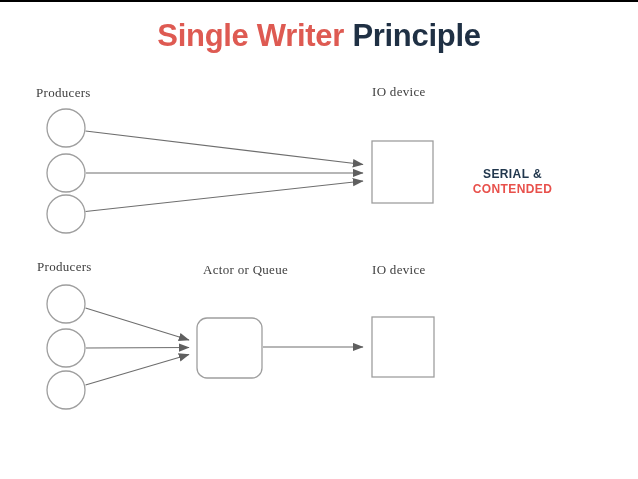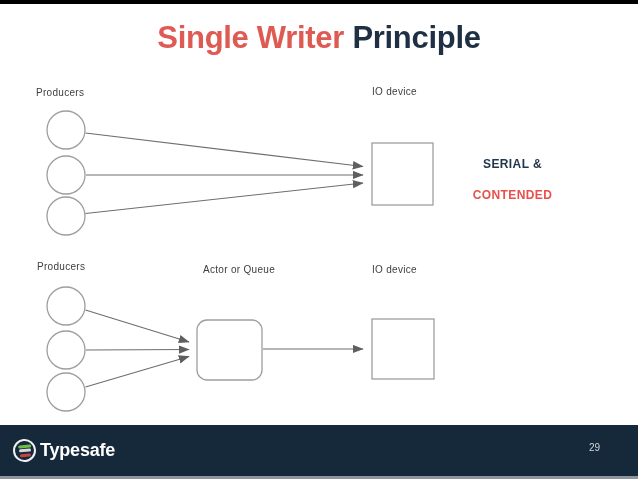--- a/index.html
+++ b/index.html
@@ -16,46 +16,46 @@
     --logo_gray:#d7dade;
     --logo_red:#c8433c;
     --page_num:#ccd4da;
   }
   html,body{margin:0;padding:0;background:#fff;}
   .slide{
     position:relative;
     width:638px;height:479px;
     background:#fff;
     overflow:hidden;
-    border-top:4px solid #000000;
+    border-top:2px solid #000000;
     box-sizing:border-box;
     font-family:"Liberation Sans",sans-serif;
   }
   .title{
     position:absolute;top:16px;left:0;right:0;
     margin:0;text-align:center;
     font-size:31px;font-weight:bold;letter-spacing:-0.3px;
   }
   .title .t-red{color:var(--accent_red);}
   .title .t-navy{color:var(--title_navy);}
   svg.diagram{position:absolute;top:0;left:0;}
   .shape{fill:#ffffff;stroke:var(--shape_stroke);stroke-width:1.3;}
   .flow-line{stroke:var(--line_gray);stroke-width:1.2;fill:none;}
   .dlabel{
     position:absolute;
-    font-size:10px;color:var(--label_gray);
-    letter-spacing:0.3px;white-space:nowrap;
+    font-size:13px;color:var(--label_gray);
+    letter-spacing:0.3px;white-space:nowrap;font-family:Liberation Serif, serif;
   }
   .annotation{
     position:absolute;width:121px;text-align:center;
     font-size:12px;font-weight:bold;line-height:15px;
     letter-spacing:0.4px;white-space:nowrap;
   }
-  .annotation .line1{color:var(--annotation_navy);}
-  .annotation .line2{color:var(--annotation_red);margin-top:16px;}
+  .annotation .line1{color:var(--annotation_navy);margin-top:12px;}
+  .annotation .line2{color:var(--annotation_red);}
   .footer{
     position:absolute;left:0;right:0;bottom:0;height:54px;
     background:var(--footer_bg);
   }
   .footer-strip{
     position:absolute;left:0;right:0;bottom:0;height:3px;
     background:var(--footer_strip);
   }
   .brand{
     position:absolute;left:13px;top:9px;height:33px;
@@ -127,26 +127,14 @@
     <div class="line1">SERIAL &amp;</div>
     <div class="line2">CONTENDED</div>
   </div>
 
   <div class="dlabel" style="left:37px;top:257px">Producers</div>
   <div class="dlabel" style="left:203px;top:260px">Actor or Queue</div>
   <div class="dlabel" style="left:372px;top:260px">IO device</div>
   <div class="annotation" style="left:467px;top:324px">
   </div>
 
-  <div class="footer">
-    <div class="brand">
-      <span class="logo-icon">
-        <span class="stripe s1"></span>
-        <span class="stripe s2"></span>
-        <span class="stripe s3"></span>
-      </span>
-      <span class="brand-name">Typesafe</span>
-    </div>
-    <div class="page-number">29</div>
-    <div class="footer-strip"></div>
-  </div>
 
 </div>
 
 </body></html>

